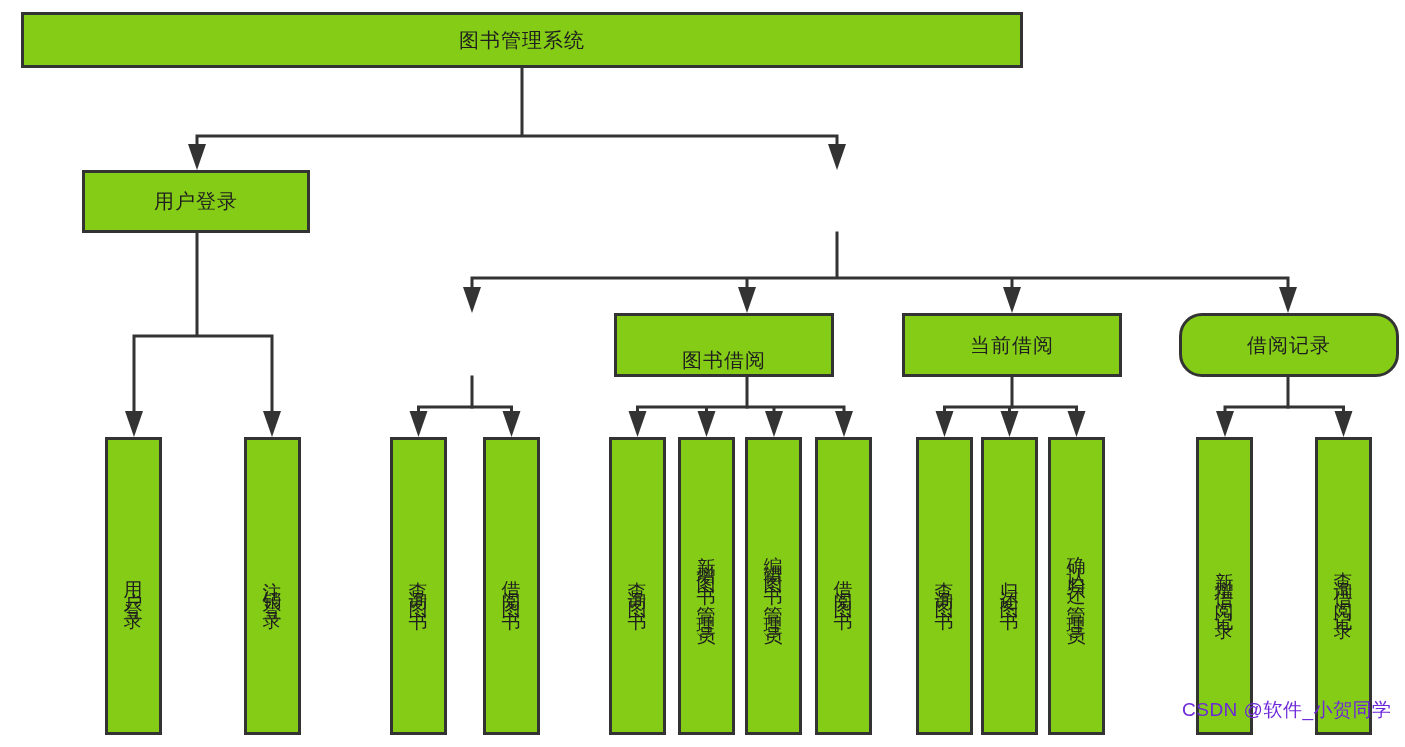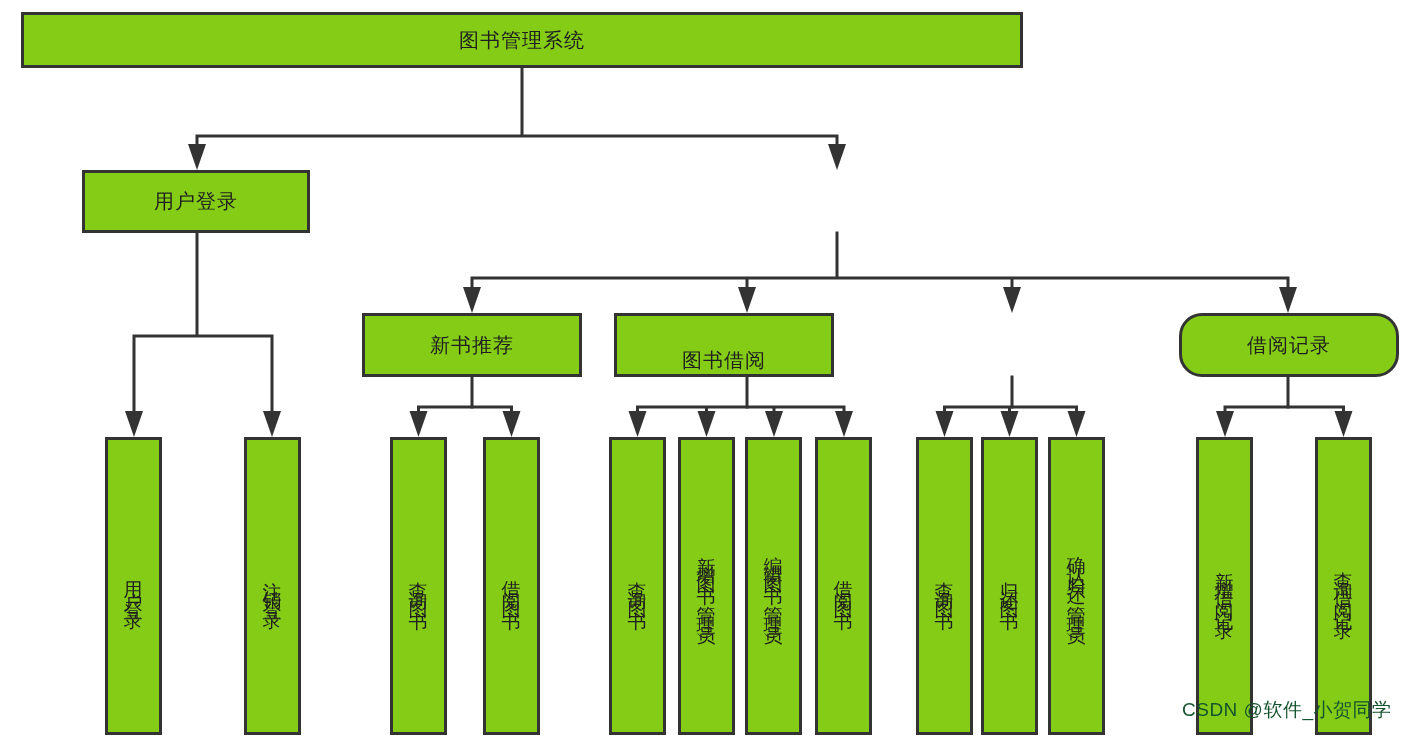--- a/index.html
+++ b/index.html
@@ -47,21 +47,21 @@
   }
   .lvl2 { top: 170px; height: 63px; }
   .lvl3 { top: 313px; height: 64px; width: 220px; }
   .leaf { top: 437px; height: 298px; width: 57px; }
   #watermark {
     position: absolute;
     left: 1182px;
     top: 697px;
     width: 218px;
     font-size: 19px;
-    color: #14532d;
+    color: #6d28d9;
     white-space: nowrap;
     z-index: 2;
     letter-spacing: 0.5px;
   }
 </style>
 </head>
 <body>
 
 <div id="canvas">
 
@@ -108,25 +108,25 @@
   </svg>
 
   <div class="box h" style="left:21px; top:12px; width:1002px; height:56px;">
     <span>图书管理系统</span>
   </div>
 
   <div class="box h lvl2" style="left:82px; width:228px;">
     <span>用户登录</span>
   </div>
 
-  <div class="box h lvl3" style="left:362px;">
-    <span>新书推荐</span>
-  </div>
   <div class="box h lvl3" style="left:614px;align-items:flex-end;">
     <span>图书借阅</span>
+  </div>
+  <div class="box h lvl3" style="left:902px;">
+    <span>当前借阅</span>
   </div>
   <div class="box h lvl3" style="left:1179px;border-radius:23px;">
     <span>借阅记录</span>
   </div>
 
   <div class="box v leaf" style="left:105px;">
     <span>用户登录</span>
   </div>
   <div class="box v leaf" style="left:244px;">
     <span>注销登录</span>

